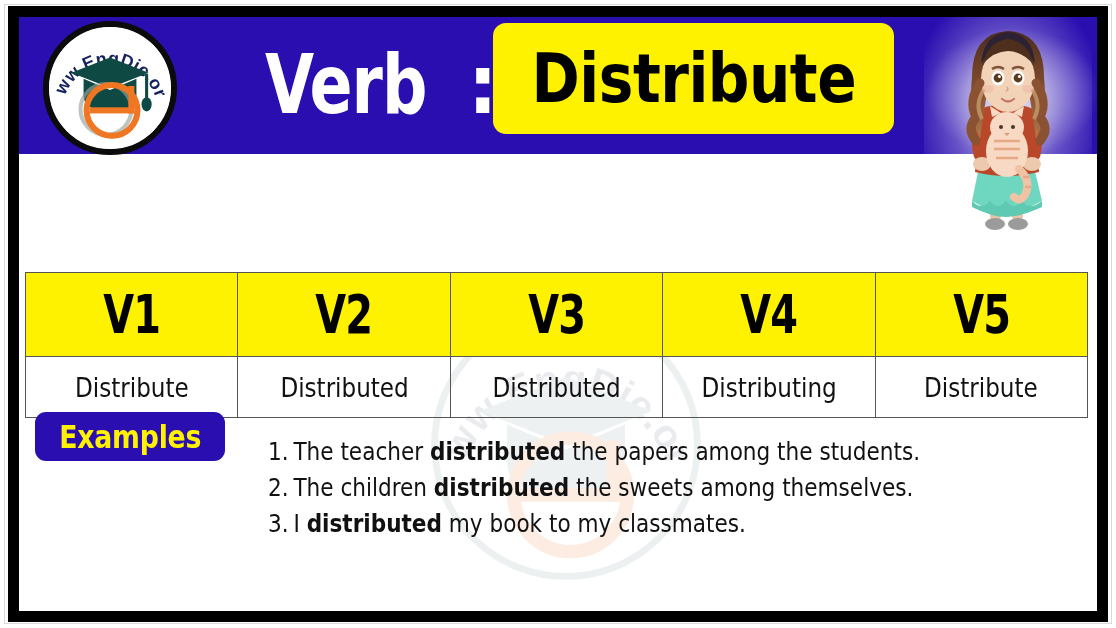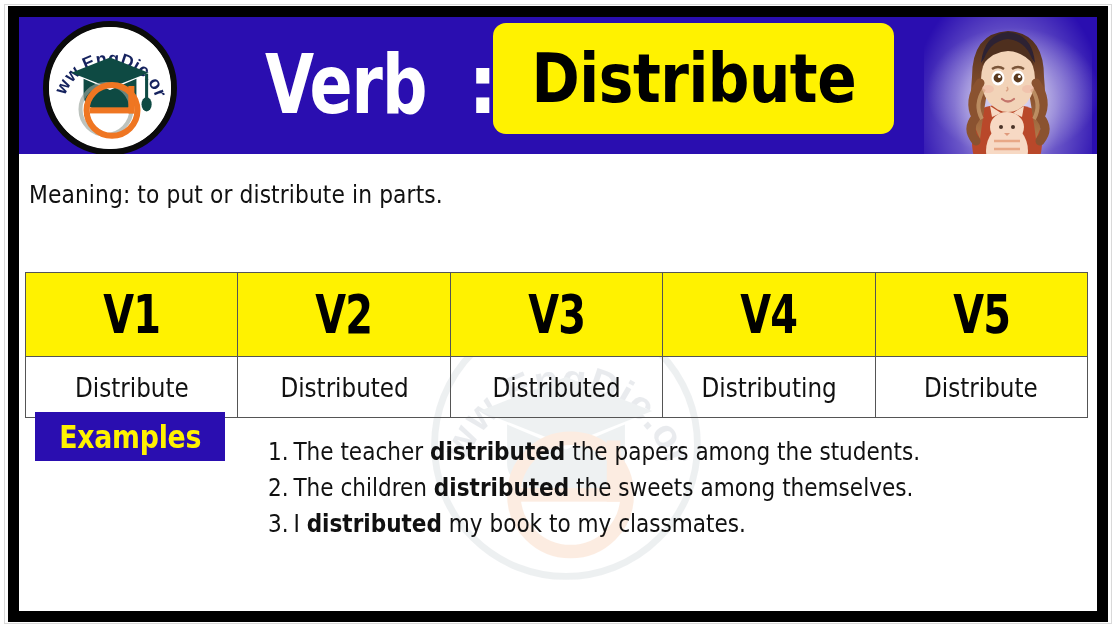--- a/index.html
+++ b/index.html
@@ -212,21 +212,21 @@
     width: 1078px;
     height: 207px;
   }
   .examples-badge {
     position: absolute;
     left: 16px;
     top: 8px;
     width: 190px;
     height: 49px;
     background: #2a0eb0;
-    border-radius: 0;
+    border-radius: 11px;
     display: flex;
     align-items: center;
     justify-content: center;
   }
   .examples-badge-text {
     font-family: "DejaVu Sans Condensed", "Liberation Sans Narrow", "Liberation Sans", sans-serif;
     font-weight: bold;
     font-size: 32px;
     color: #fff200;
     letter-spacing: -0.3px;
@@ -366,23 +366,20 @@
         <circle cx="75.4" cy="59.4" r="1.5" fill="#ffffff"></circle>
         <circle cx="95.4" cy="59.4" r="1.5" fill="#ffffff"></circle>
 
         <ellipse cx="64" cy="72" rx="6" ry="4" fill="#efb6a4" opacity="0.55"></ellipse>
         <ellipse cx="104" cy="72" rx="6" ry="4" fill="#efb6a4" opacity="0.55"></ellipse>
         <path d="M83 70 q2 3 -1 4" stroke="#d9a487" stroke-width="1.6" fill="none"></path>
         <path d="M78 82 q6 5 12 0" stroke="#c4756b" stroke-width="2.2" fill="none" stroke-linecap="round"></path>
       </svg>
     </div>
 
-    <div class="meaning-row">
-      <div class="meaning-text">Meaning: to put or distribute in parts.</div>
-    </div>
 
     <div class="watermark">
       <svg viewBox="0 0 120 120" xmlns="http://www.w3.org/2000/svg">
         <circle cx="60" cy="60" r="58" fill="#ffffff" stroke="#7d8f9a" stroke-width="3"></circle>
         <defs>
           <path id="arcTopW" d="M 14 74 A 47 47 0 0 1 106 74" fill="none"></path>
         </defs>
         <text font-family="'Liberation Sans', sans-serif" font-size="17.5" font-weight="bold" fill="#5e6f86" letter-spacing="0.3">
           <textPath href="#arcTopW" startOffset="50%" text-anchor="middle">www.EngDic.org</textPath>
         </text>

